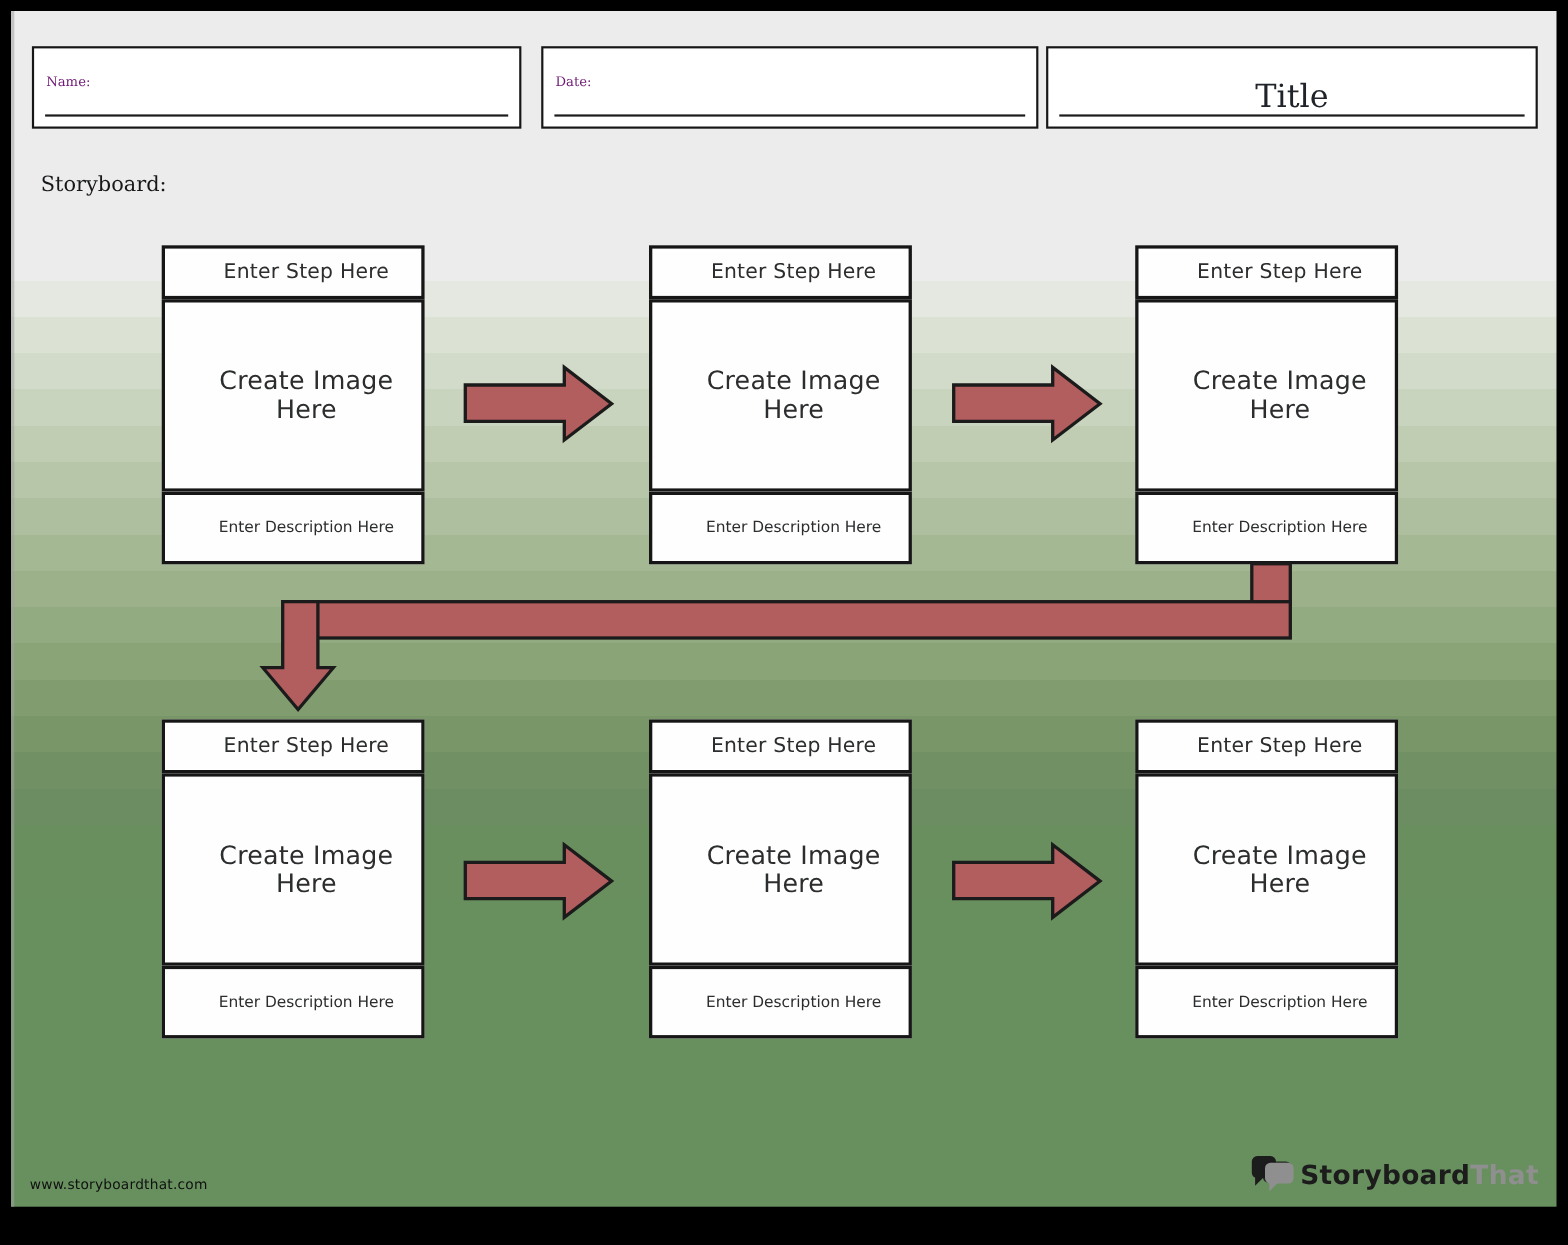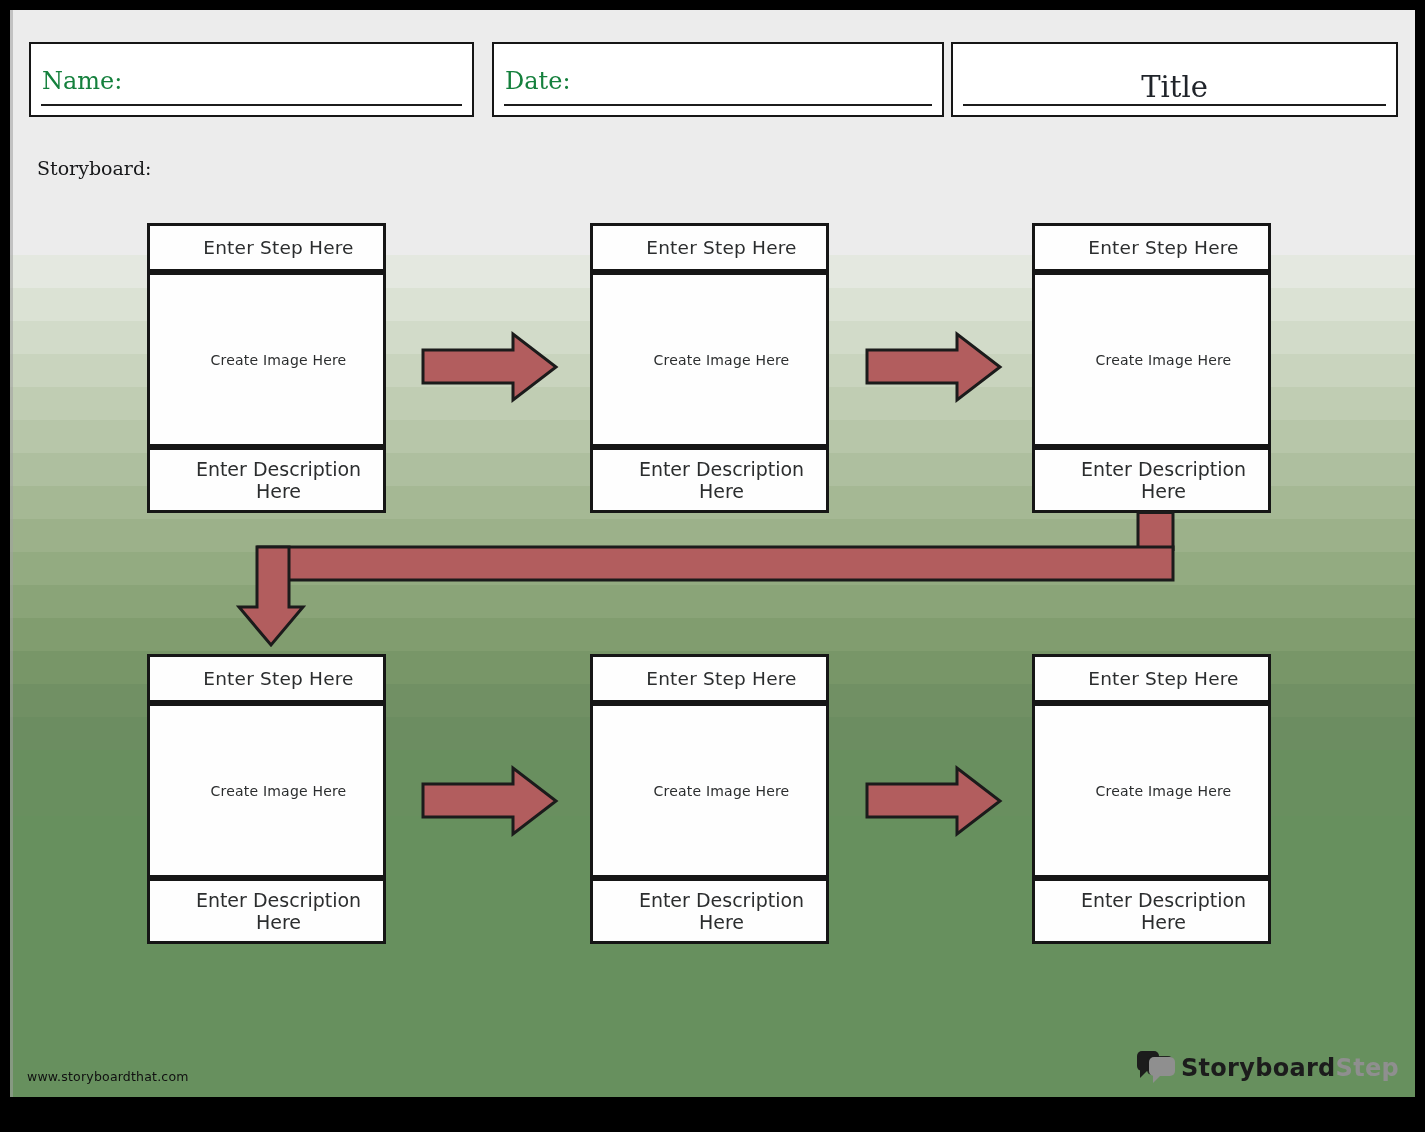--- a/index.html
+++ b/index.html
@@ -46,21 +46,21 @@
     background: #fff;
     border: 2px solid var(--box-border, #202020);
     box-sizing: border-box;
   }
   .name-box  { left: 19px;  width: 445px; }
   .date-box  { left: 482px; width: 452px; }
   .title-box { left: 941px; width: 447px; }
   .hdr-label {
     position: absolute; left: 11px; top: 23px;
     font-family: "DejaVu Serif", serif;
-    font-size: 24px; color: #15803d;
+    font-size: 12px; color: #701a75;
   }
   .title-text {
     position: absolute; left: 0; right: 0; top: 14px;
     text-align: center;
     font-family: "DejaVu Serif", serif;
     font-size: 29px; color: #20242a; margin-top: 12px;
   }
   .hdr-line {
     position: absolute; left: 10px; right: 10px; bottom: 9px;
     height: 0; border-top: 2.5px solid #1c1c1c;
@@ -77,22 +77,22 @@
     box-sizing: border-box;
     width: 239px;
     background: #fefefe;
     border: 3px solid var(--box-border, #141414);
     display: flex; align-items: center; justify-content: center;
     text-align: center;
     color: #2b2d2e;
     padding-left: 24px;
   }
   .step-title { height: 49px; font-size: 18.5px; letter-spacing: 0.2px; }
-  .step-image { height: 175px; font-size: 14px; letter-spacing: 0.2px; }
-  .step-desc  { height: 66px; font-size: 19px; text-align: center; }
+  .step-image { height: 175px; font-size: 23px; letter-spacing: 0.2px; }
+  .step-desc  { height: 66px; font-size: 14px; text-align: center; }
 
   .row1 { top: 213px; }
   .row2 { top: 644px; }
   .col1 { left: 137px; }
   .col2 { left: 580px; }
   .col3 { left: 1022px; }
 
   
   .arrow-svg { position: absolute; overflow: visible; }
   .arrow-shape {
@@ -218,18 +218,18 @@
 
     <div class="footer-url">www.storyboardthat.com</div>
     <div class="logo">
       <div class="logo-icon">
         <div class="bubble-dark"></div>
         <div class="bubble-dark-tail"></div>
         <div class="bubble-gray"></div>
         <div class="bubble-gray-tail"></div>
       </div>
       <div class="logo-text">
-        <span class="part1">Storyboard</span><span class="part2">Step</span>
+        <span class="part1">Storyboard</span><span class="part2">That</span>
       </div>
     </div>
 
   </div>
 </div>
 
 </body></html>

